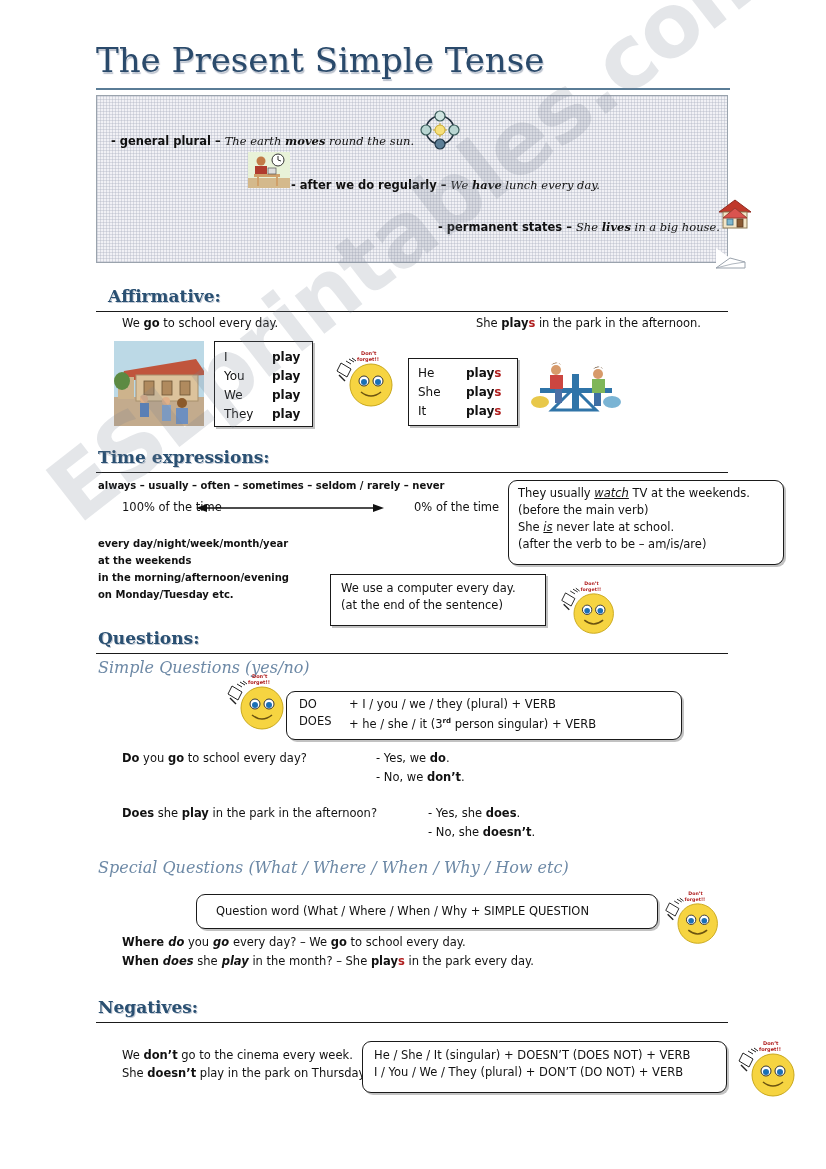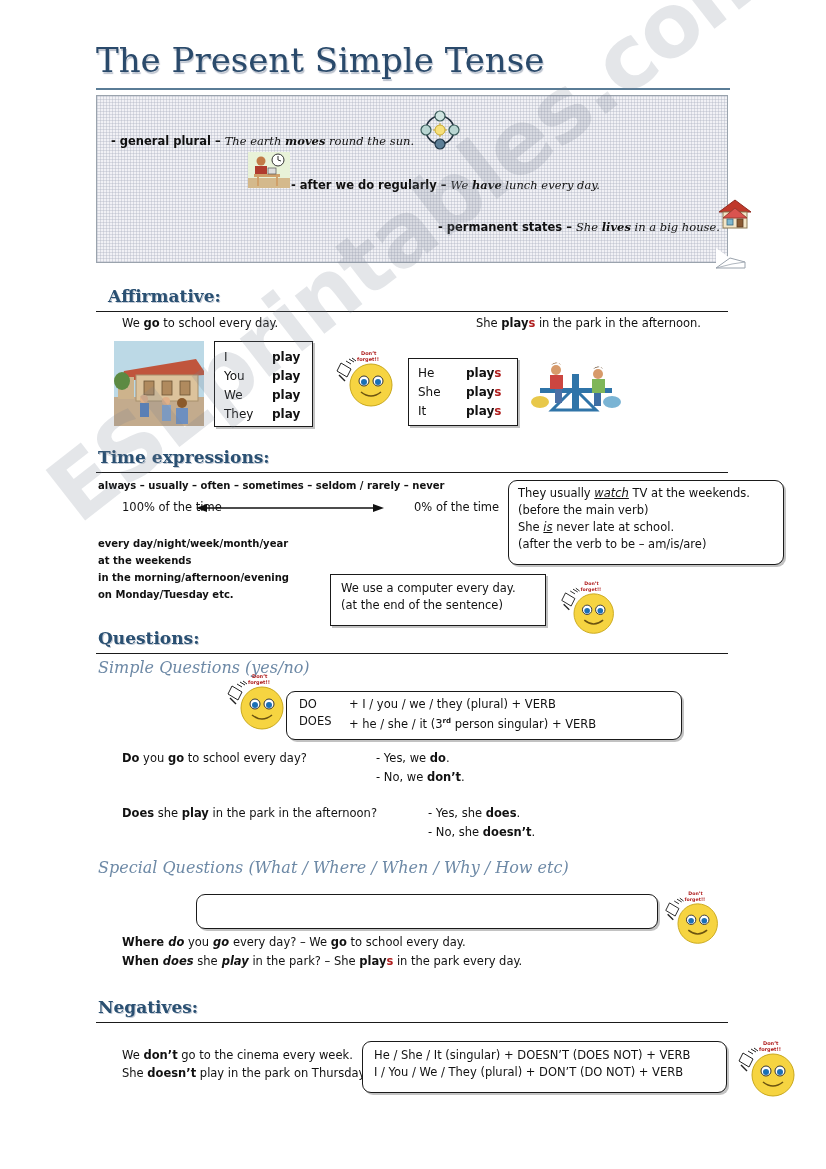--- a/index.html
+++ b/index.html
@@ -442,20 +442,23 @@
   <div class="txt" style="left:404px;top:806px">
     <span>- Yes, she </span><b>does</b><span>.</span>
   </div>
   <div class="txt" style="left:404px;top:825px">
     <span>- No, she </span><b>doesn’t</b><span>.</span>
   </div>
 
   <div class="sub-head" style="left:98px;top:858px">Special Questions (What / Where / When / Why / How etc)</div>
 
   <div class="box round" style="left:196px;top:894px;width:462px;height:35px"></div>
+  <div class="box-inner" style="left:216px;top:903px">
+    <b>Question word</b><span> (What / Where / When / Why + </span><b>SIMPLE QUESTION</b>
+  </div>
 
   <svg class="smiley" style="left:662px;top:886px" width="62" height="62" viewBox="0 0 66 66">
     <g font-family="DejaVu Sans" font-size="5" fill="#b02020" font-weight="bold">
       <text x="28" y="10">Don’t</text>
         <text x="24" y="16">forget!!</text>
     </g>
     <path d="M8 18 l10 6 -4 8 -10 -6 z" fill="#fff" stroke="#222" stroke-width="1"></path>
     <path d="M13 16 l5 3 M16 14 l5 3 M19 13 l4 3" stroke="#222" stroke-width="1" fill="none"></path>
     <path d="M6 30 l6 6" stroke="#222" stroke-width="1.4"></path>
     <circle cx="38" cy="40" r="21" fill="#f6d441" stroke="#c9a81c" stroke-width="1"></circle>
@@ -463,21 +466,21 @@
     <circle cx="45" cy="36" r="5" fill="#fff" stroke="#333" stroke-width="1"></circle>
     <circle cx="31" cy="37" r="3" fill="#1b6fb5"></circle>
     <circle cx="45" cy="37" r="3" fill="#1b6fb5"></circle>
     <path d="M28 47 q10 8 20 0" fill="none" stroke="#6b5310" stroke-width="1.6"></path>
   </svg>
 
   <div class="txt" style="left:98px;top:935px">
     <b>Where</b><i><b> do</b></i><span> you</span><i><b> go</b></i><span> every day? – We </span><b>go</b><span> to school every day.</span>
   </div>
   <div class="txt" style="left:98px;top:954px">
-    <b>When</b><i><b> does</b></i><span> she</span><i><b> play</b></i><span> in the park? – She </span><b>play</b><b class="red">s</b><span> in the park every day.</span>
+    <b>When</b><i><b> does</b></i><span> she</span><i><b> play</b></i><span> in the month? – She </span><b>play</b><b class="red">s</b><span> in the park every day.</span>
   </div>
 
   <div class="sec-head" style="left:98px;top:997px">Negatives:</div>
   <div class="sec-rule" style="left:96px;top:1022px;width:632px"></div>
 
   <div class="txt" style="left:98px;top:1048px">
     <span>We </span><b>don’t</b><span> go to the cinema every week.</span>
   </div>
   <div class="txt" style="left:98px;top:1066px">
     <span>She </span><b>doesn’t</b><span> play in the park on Thursday.</span>

